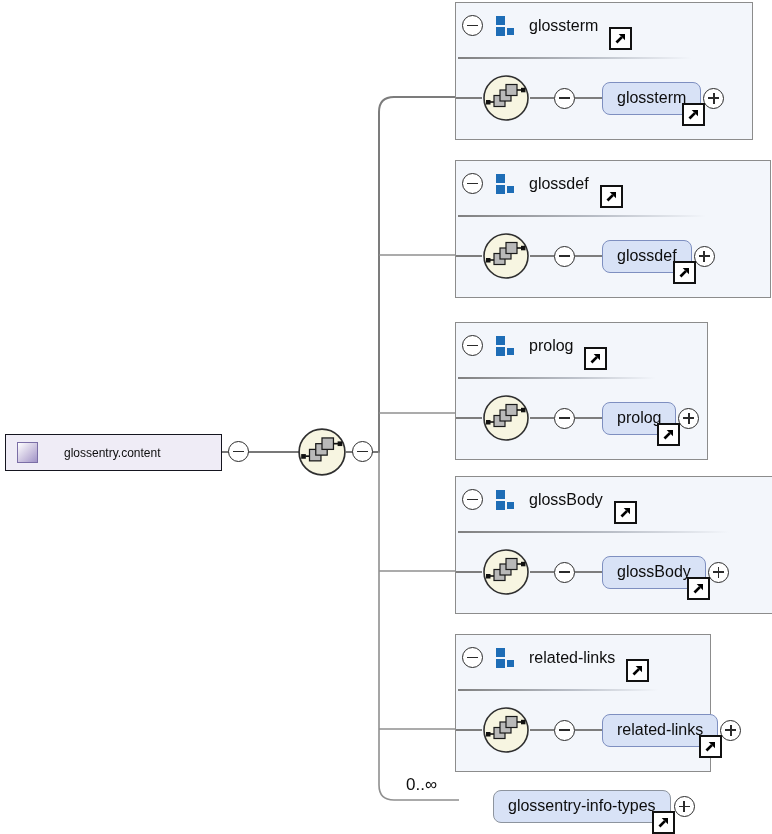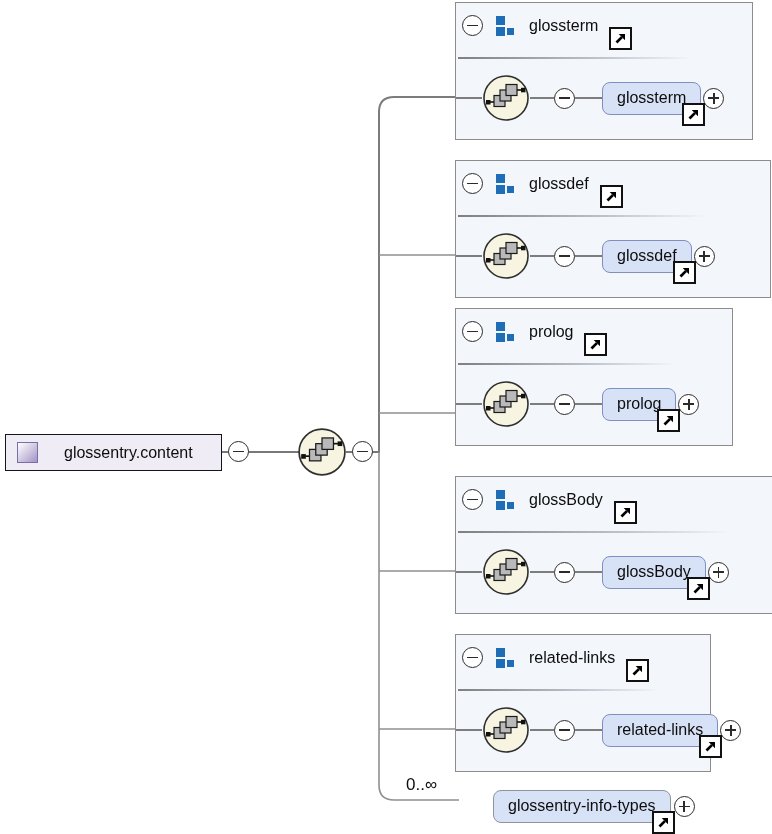--- a/index.html
+++ b/index.html
@@ -33,21 +33,21 @@
   
   .seq{display:inline-block;flex:none;line-height:0;}
 
   
   .grp{
     position:absolute;left:455px;height:138px;box-sizing:border-box;
     background:#f3f6fb;border:1.5px solid #8c8c8c;border-radius:0;z-index:1;
   }
   .g0{top:2px;width:298px;}
   .g1{top:160px;width:316px;}
-  .g2{top:308px;width:278px;}
+  .g2{top:322px;width:253px;}
   .g3{top:476px;width:345px;}
   .g4{top:634px;width:256px;}
   .hdr{position:absolute;left:6px;top:11px;display:flex;align-items:center;gap:9px;}
   .gicon{width:22px;height:22px;flex:none;line-height:0;}
   .glabel{font-size:16px;margin-left:6px;white-space:nowrap;}
   .hdr .link{transform:translateY(13px);margin-left:2px;}
   .divider{
     position:absolute;top:54px;left:2px;right:2px;height:2px;
     background:linear-gradient(to right,#7f7f7f 0%,#b9bec7 45%,rgba(243,246,251,0) 80%);
   }
@@ -69,21 +69,21 @@
   
   .root-box{
     position:absolute;left:5px;top:434px;width:217px;height:37px;box-sizing:border-box;
     background:#efecf6;border:1px solid #15151f;display:flex;align-items:center;z-index:1;
   }
   .purple-icon{
     width:21px;height:21px;margin-left:11px;flex:none;box-sizing:border-box;
     border:1px solid #7b6ea6;
     background:linear-gradient(135deg,#ffffff 0%,#cdc4e0 55%,#a193c7 100%);
   }
-  .root-label{font-size:16px;margin-left:26px;white-space:nowrap;}
+  .root-label{font-size:12px;margin-left:26px;white-space:nowrap;}
 
   .abs{position:absolute;z-index:1;}
   .minus1{left:228px;top:441px;}
   .seq-central{left:297px;top:427px;}
   .minus2{left:352px;top:441px;}
 
   
   .occ{position:absolute;left:406px;top:775px;font-size:17px;z-index:1;white-space:nowrap;}
   .bottom-row{position:absolute;left:457px;top:790px;display:flex;align-items:center;z-index:1;padding-left:36px;}
   .el-gray{border-color:#8d949e;}

